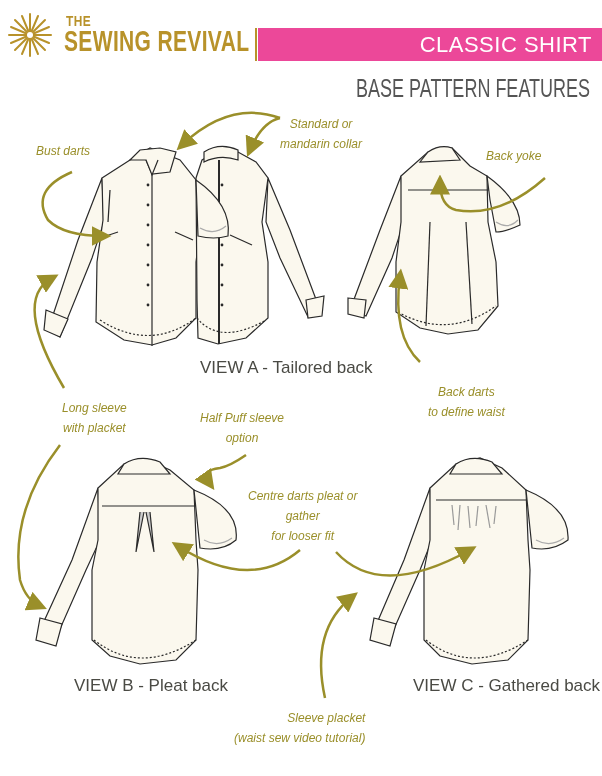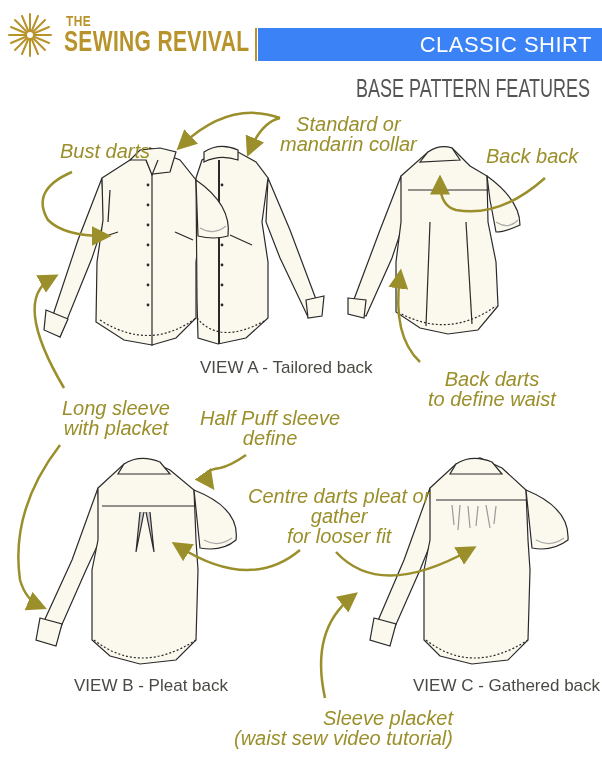--- a/index.html
+++ b/index.html
@@ -1,23 +1,23 @@
 <!DOCTYPE html>
 <html><head>
 <meta charset="utf-8">
 <style>
   html, body { margin: 0; padding: 0; background: #ffffff; }
   body { width: 602px; height: 776px; position: relative; overflow: hidden; font-family: "Liberation Sans", sans-serif; }
   .abs { position: absolute; }
   .brand-the { left: 66px; top: 13px; font-family: "Liberation Sans", sans-serif; font-weight: 700; font-size: 14px; color: #b8922a; letter-spacing: 0.5px; transform: scaleX(0.85); transform-origin: left; }
   .brand-name { left: 64px; top: 24px; font-family: "Liberation Sans", sans-serif; font-weight: 700; font-size: 30px; color: #b8922a; transform: scaleX(0.7); transform-origin: left; white-space: nowrap; letter-spacing: 0.5px; }
-  .banner { left: 258px; top: 28px; width: 344px; height: 33px; background: #3b82f6; }
+  .banner { left: 258px; top: 28px; width: 344px; height: 33px; background: #ec4899; }
   .banner-text { position: absolute; right: 10px; top: 4px; font-size: 22px; color: #ffffff; letter-spacing: 0.5px; font-family: "Liberation Sans", sans-serif; }
   .subtitle { right: 12px; top: 74px; font-size: 25px; color: #555555; transform: scaleX(0.72); transform-origin: right; white-space: nowrap; font-family: "Liberation Sans", sans-serif; }
-  .ann { color: #9a8f2a; font-style: italic; font-size: 20px; text-align: center; line-height: 20px; white-space: nowrap; font-family: "Liberation Sans", sans-serif; }
+  .ann { color: #9a8f2a; font-style: italic; font-size: 12px; text-align: center; line-height: 20px; white-space: nowrap; font-family: "Liberation Sans", sans-serif; }
   .view { color: #4a4a44; font-size: 17px; white-space: nowrap; font-family: "Liberation Sans", sans-serif; }
   svg.art { position: absolute; left: 0; top: 0; }
 </style>
 </head>
 <body>
 
 <svg class="art" width="602" height="776" viewBox="0 0 602 776">
   <defs>
     <marker id="ah" markerWidth="8" markerHeight="8" refX="5" refY="4" orient="auto" markerUnits="strokeWidth">
       <path d="M0,0 L8,4 L0,8 Z" fill="#9a8f2a"></path>
@@ -143,37 +143,37 @@
   </g>
 </svg>
 
 <div class="abs brand-the">THE</div>
 <div class="abs brand-name">SEWING REVIVAL</div>
 <div class="abs banner">
   <span class="banner-text">CLASSIC SHIRT</span>
 </div>
 <div class="abs subtitle">BASE PATTERN FEATURES</div>
 
-<div class="abs ann" style="left:60px;top:141px;">Bust darts</div>
+<div class="abs ann" style="left:36px;top:141px;">Bust darts</div>
 <div class="abs ann" style="left:280px;top:114px;">
   <div>Standard or</div>
   <div>mandarin collar</div>
 </div>
-<div class="abs ann" style="left:486px;top:146px;">Back back</div>
-<div class="abs ann" style="left:428px;top:369px;">
+<div class="abs ann" style="left:486px;top:146px;">Back yoke</div>
+<div class="abs ann" style="left:428px;top:382px;">
   <div>Back darts</div>
   <div>to define waist</div>
 </div>
 <div class="abs ann" style="left:62px;top:398px;">
   <div>Long sleeve</div>
   <div>with placket</div>
 </div>
 <div class="abs ann" style="left:200px;top:408px;">
   <div>Half Puff sleeve</div>
-  <div>define</div>
+  <div>option</div>
 </div>
 <div class="abs ann" style="left:248px;top:486px;">
   <div>Centre darts pleat or</div>
   <div>gather</div>
   <div>for looser fit</div>
 </div>
 <div class="abs ann" style="left:234px;top:708px;text-align:right;">
   <div>Sleeve placket</div>
   <div>(waist sew video tutorial)</div>
 </div>

